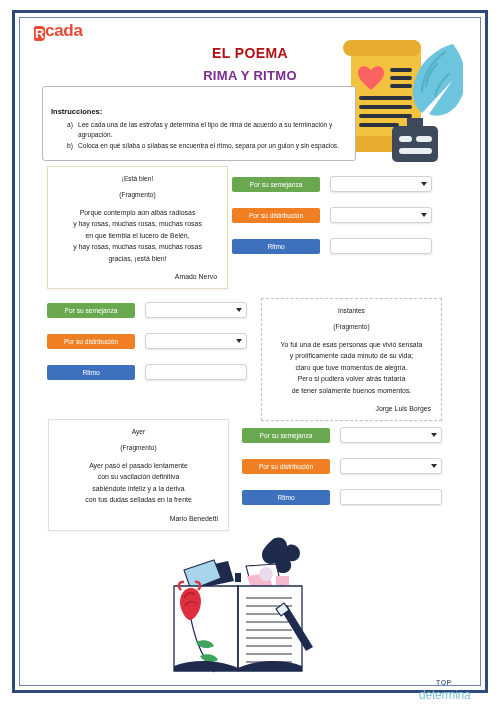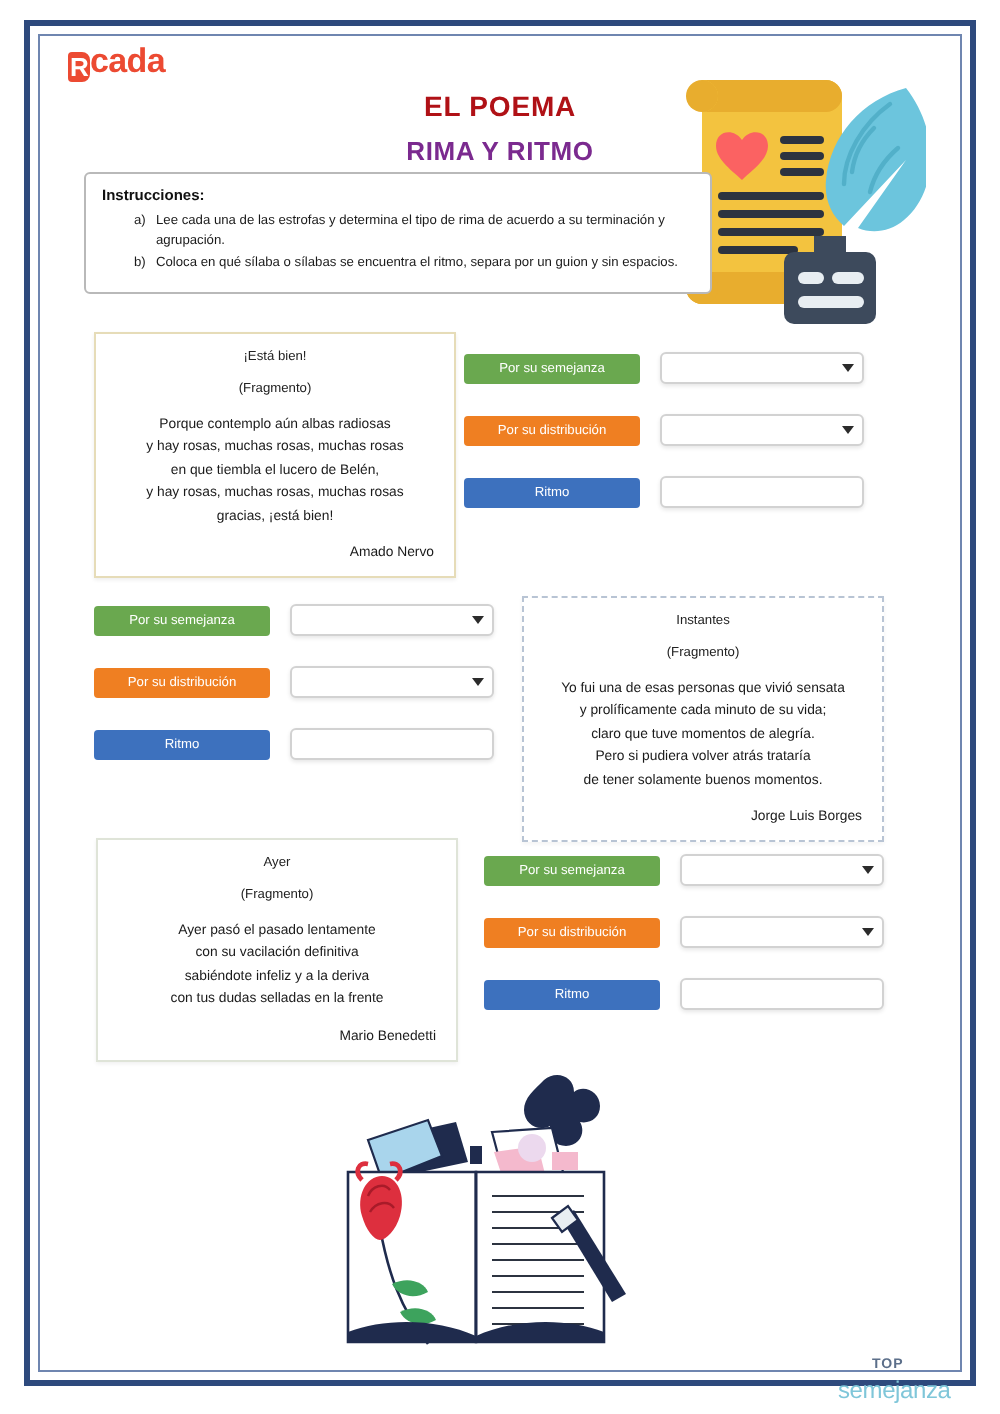--- a/index.html
+++ b/index.html
@@ -78,21 +78,21 @@
   }
 
   
   #instructions {
     position: absolute;
     left: 42px; top: 86px;
     width: 314px;
     border: 1px solid #b9b9b9;
     border-radius: 3px;
     background: #ffffff;
-    padding: 6px 8px 7px 8px;
+    padding: 20px 8px 7px 8px;
   }
   #instructions h3 {
     margin: 0 0 4px 0;
     font-size: 7.5px;
     font-weight: 700;
     color: #111111;
   }
   #instructions ol {
     margin: 0; padding: 0 0 0 16px;
     list-style: none;
@@ -443,15 +443,15 @@
 
       <path d="M13 72 c-3 -10 2 -20 10 -20 c8 0 12 10 9 20 c-2 7 -7 12 -10 12 c-3 0 -7 -5 -9 -12 z" fill="#dd2f3e"></path>
       <path d="M16 62 c2 -5 8 -7 11 -3 M17 70 c3 -5 9 -6 12 -2" stroke="#a81b29" stroke-width="1.2" fill="none"></path>
       <path d="M13 54 c-4 -4 -2 -9 3 -8 M30 54 c4 -4 2 -9 -3 -8" stroke="#dd2f3e" stroke-width="2.4" fill="none"></path>
 
       <path d="M6 130 c18 -7 44 -7 64 2 c20 -9 46 -9 64 -2 v5 h-128 z" fill="#1f2b4d"></path>
     </svg>
   </div>
 
   <div id="footer-top">TOP</div>
-  <div id="footer-ws">semejanza</div>
+  <div id="footer-ws">determina</div>
 
 </div>
 
 </body></html>

